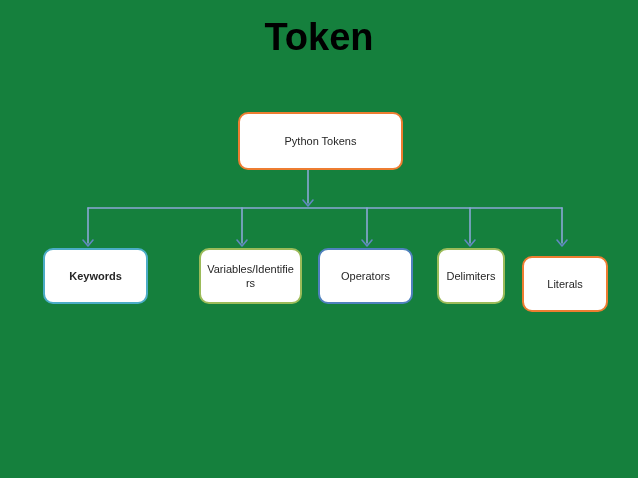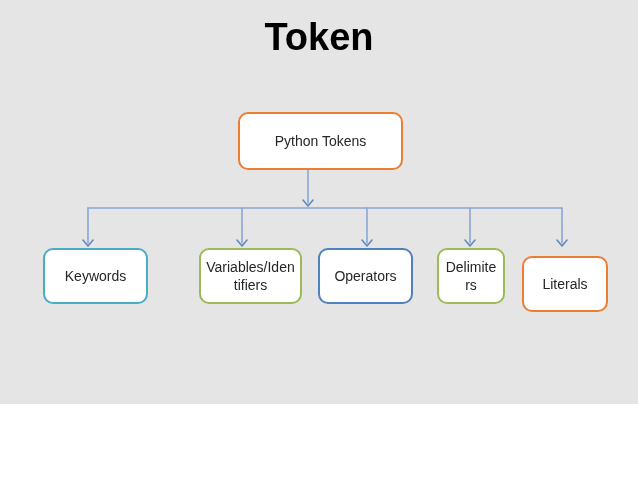--- a/index.html
+++ b/index.html
@@ -3,22 +3,22 @@
 <meta charset="utf-8">
 <style>
   html, body {
     margin: 0;
     padding: 0;
     background: #ffffff;
   }
   .stage {
     position: relative;
     width: 638px;
-    height: 404px;
-    background: #e5e5e5;
+    height: 478px;
+    background: #15803d;
     overflow: hidden;
     font-family: "Liberation Sans", sans-serif;
   }
   .slide-title {
     position: absolute;
     left: 0;
     right: 0;
     top: 16px;
     margin: 0;
     text-align: center;
@@ -42,28 +42,28 @@
     background: #ffffff;
     border: 2.5px solid #888888; 
     border-radius: 10px;
     display: flex;
     align-items: center;
     justify-content: center;
     text-align: center;
     padding: 3px 5px;
   }
   .node .node-label {
-    font-size: 14px;
+    font-size: 11px;
     line-height: 1.3;
     color: #262626;
     overflow-wrap: anywhere;
     word-break: break-word;
   }
   .node-root   { left: 238px; top: 112px; width: 165px; height: 58px; }
-  .node-child-0 { left: 43px;  top: 248px; width: 105px; height: 56px; }
+  .node-child-0 { left: 43px;  top: 248px; width: 105px; height: 56px; font-weight: bold; }
   .node-child-1 { left: 190px; top: 248px; width: 103px; height: 56px; }
   .node-child-2 { left: 318px; top: 248px; width: 95px;  height: 56px; }
   .node-child-3 { left: 437px; top: 248px; width: 68px;  height: 56px; }
   .node-child-4 { left: 522px; top: 248px; width: 86px;  height: 56px; margin-top: 8px; }
 </style>
 </head>
 <body>
 
 <div class="stage">
 

